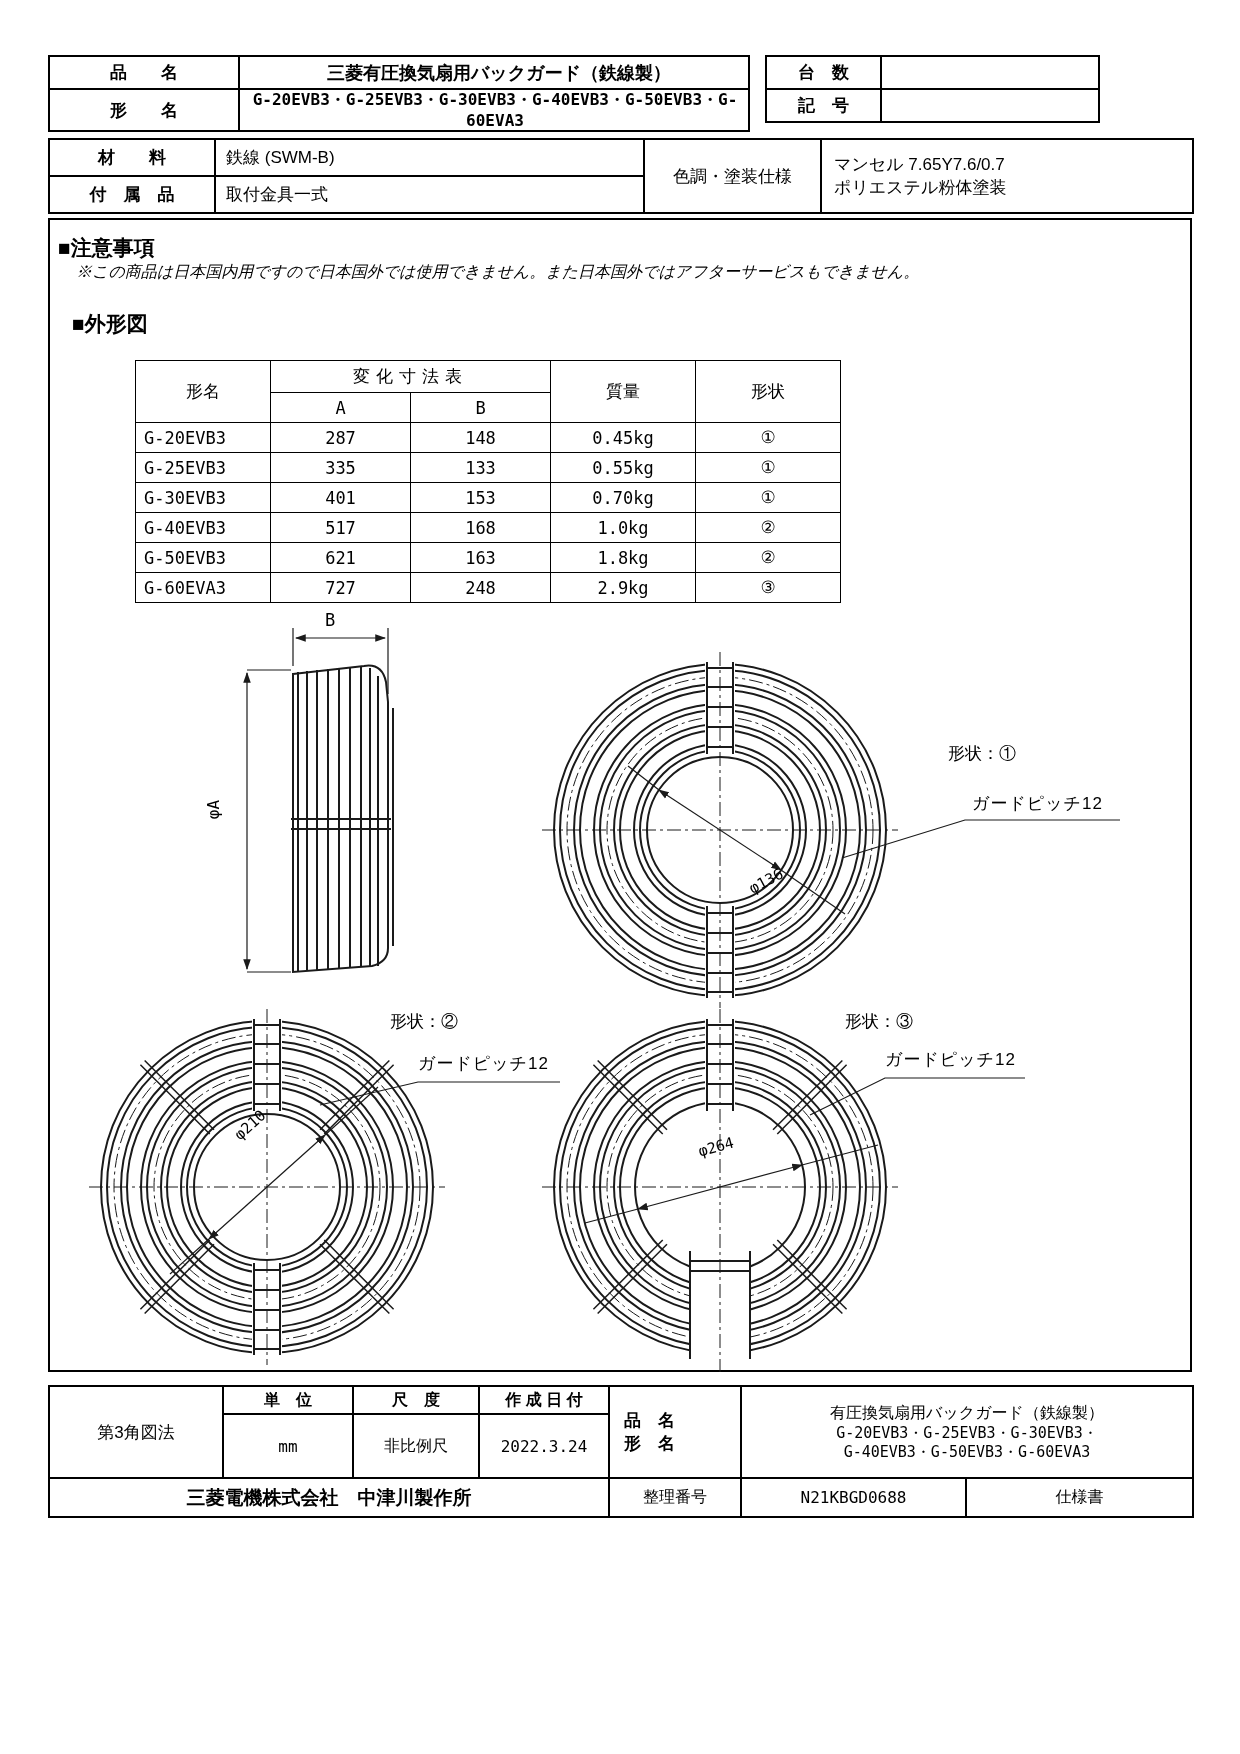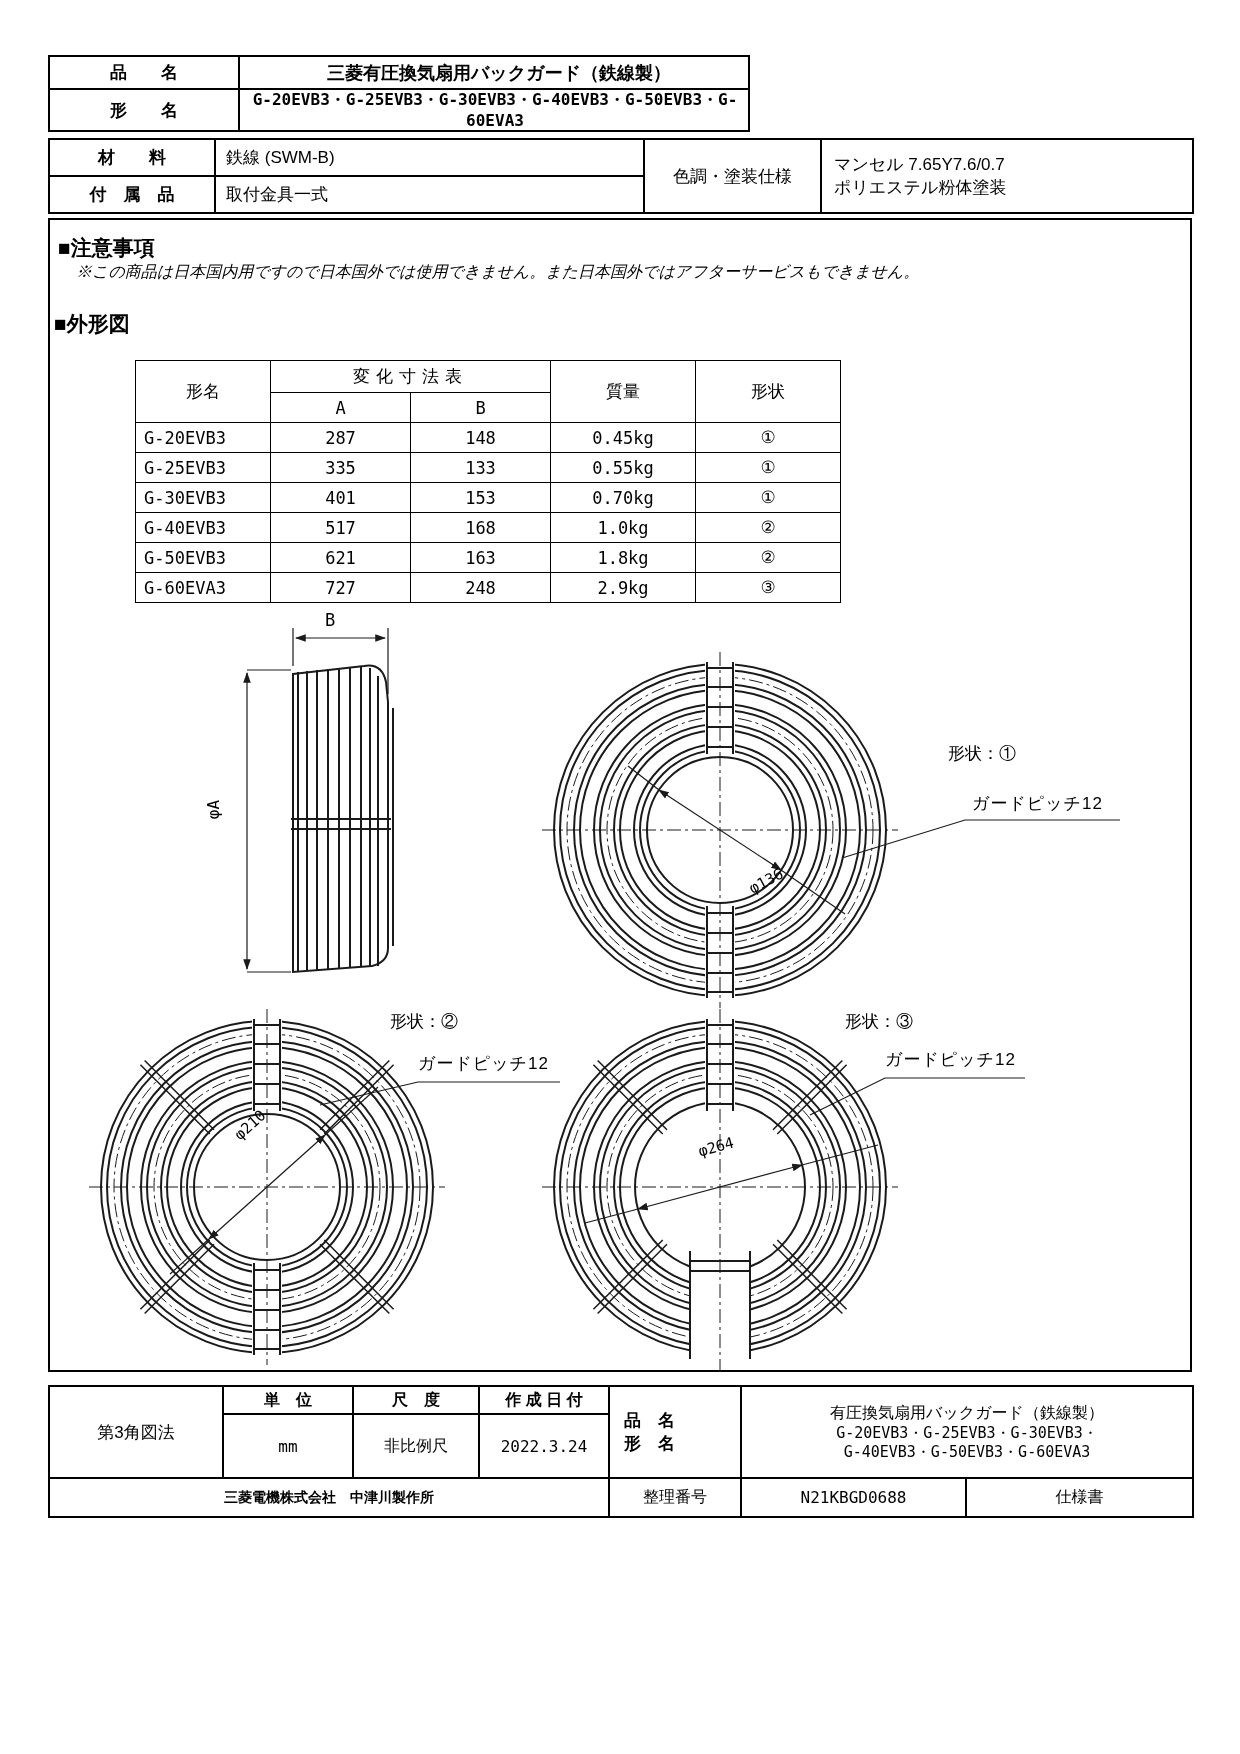--- a/index.html
+++ b/index.html
@@ -58,20 +58,36 @@
       <td class="lbl">品　　名</td>
       <td class="val b c" style="font-size:18px">三菱有圧換気扇用バックガード（鉄線製）</td>
     </tr>
     <tr style="height:33px">
       <td class="lbl">形　　名</td>
       <td class="val b mono c" style="font-size:16px;padding-left:2px">G-20EVB3・G-25EVB3・G-30EVB3・G-40EVB3・G-50EVB3・G-60EVA3</td>
     </tr>
   </tbody>
     </table>
 
+  <table class="abs" style="left:765px; top:55px; width:333px;">
+    <colgroup>
+        <col style="width:115px">
+        <col style="width:218px">
+      </colgroup>
+    <tbody>
+        <tr style="height:33px">
+      <td class="lbl">台　数</td>
+      <td class="val"></td>
+    </tr>
+    <tr style="height:33px">
+      <td class="lbl">記　号</td>
+      <td class="val"></td>
+    </tr>
+  </tbody>
+    </table>
 
   <table class="abs" style="left:48px; top:138px; width:1144px;">
     <colgroup>
         <col style="width:166px">
         <col style="width:429px">
         <col style="width:177px">
         <col style="width:372px">
       </colgroup>
     <tbody>
         <tr style="height:37px">
@@ -88,21 +104,21 @@
       <td class="val">取付金具一式</td>
     </tr>
   </tbody>
     </table>
 
   <div class="abs" style="left:48px; top:218px; width:1144px; height:1154px; border:2px solid #000;"></div>
 
   <div class="abs heading" style="left:58px; top:234px;">■注意事項</div>
   <div class="abs note-body" style="left:76px; top:262px; width:1100px;">※この商品は日本国内用ですので日本国外では使用できません。また日本国外ではアフターサービスもできません。</div>
 
-  <div class="abs heading" style="left:54px; top:310px;">■外形図</div>
+  <div class="abs heading" style="left:72px; top:310px;">■外形図</div>
 
   <table id="dimtable" class="abs" style="left:135px; top:360px; width:705px;">
     <colgroup>
         <col style="width:135px">
         <col style="width:140px">
         <col style="width:140px">
         <col style="width:145px">
         <col style="width:145px">
       </colgroup>
     <tbody>
@@ -324,21 +340,21 @@
         <div class="mono" style="font-size:15px">G-20EVB3・G-25EVB3・G-30EVB3・</div>
         <div class="mono" style="font-size:15px">G-40EVB3・G-50EVB3・G-60EVA3</div>
       </td>
     </tr>
     <tr style="height:64px">
       <td class="c mono">mm</td>
       <td class="c">非比例尺</td>
       <td class="c mono">2022.3.24</td>
     </tr>
     <tr style="height:39px">
-      <td colspan="4" class="c b" style="font-size:14px">三菱電機株式会社　中津川製作所</td>
+      <td colspan="4" class="c b" style="font-size:19px">三菱電機株式会社　中津川製作所</td>
       <td class="c">整理番号</td>
       <td class="c mono">N21KBGD0688</td>
       <td class="c">仕様書</td>
     </tr>
   </tbody>
     </table>
 
 </div>
 
 </body></html>

